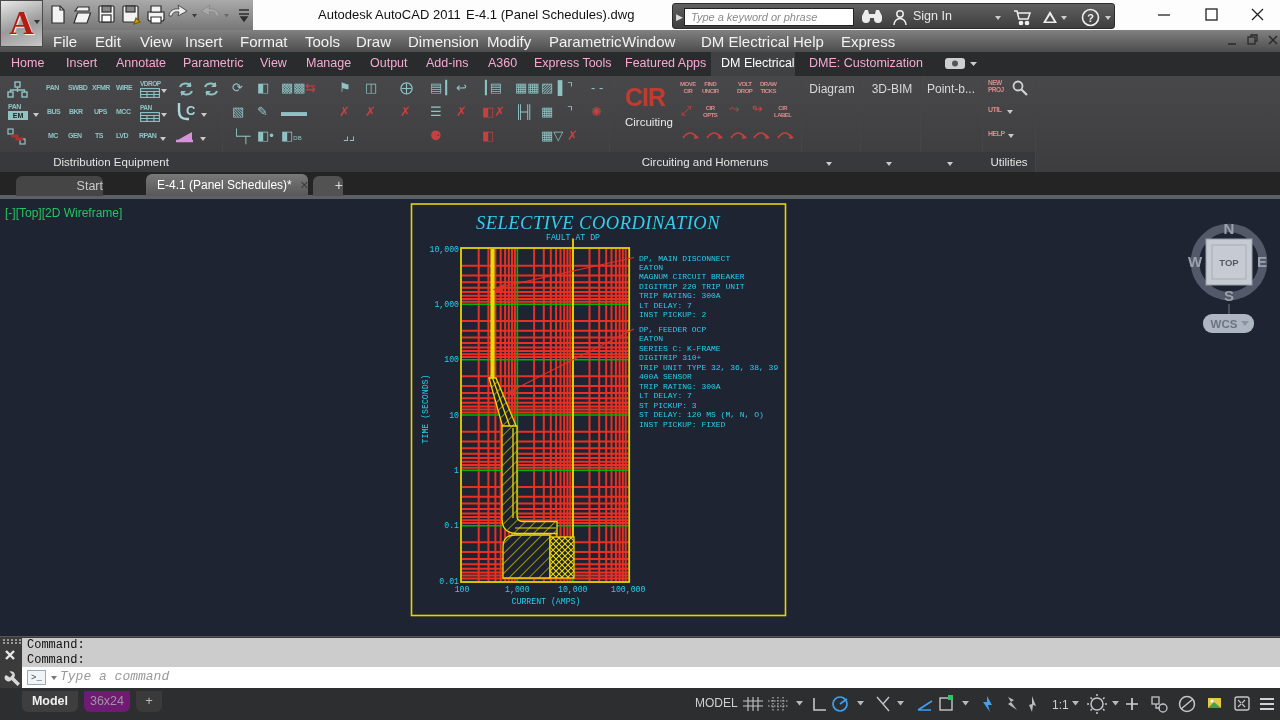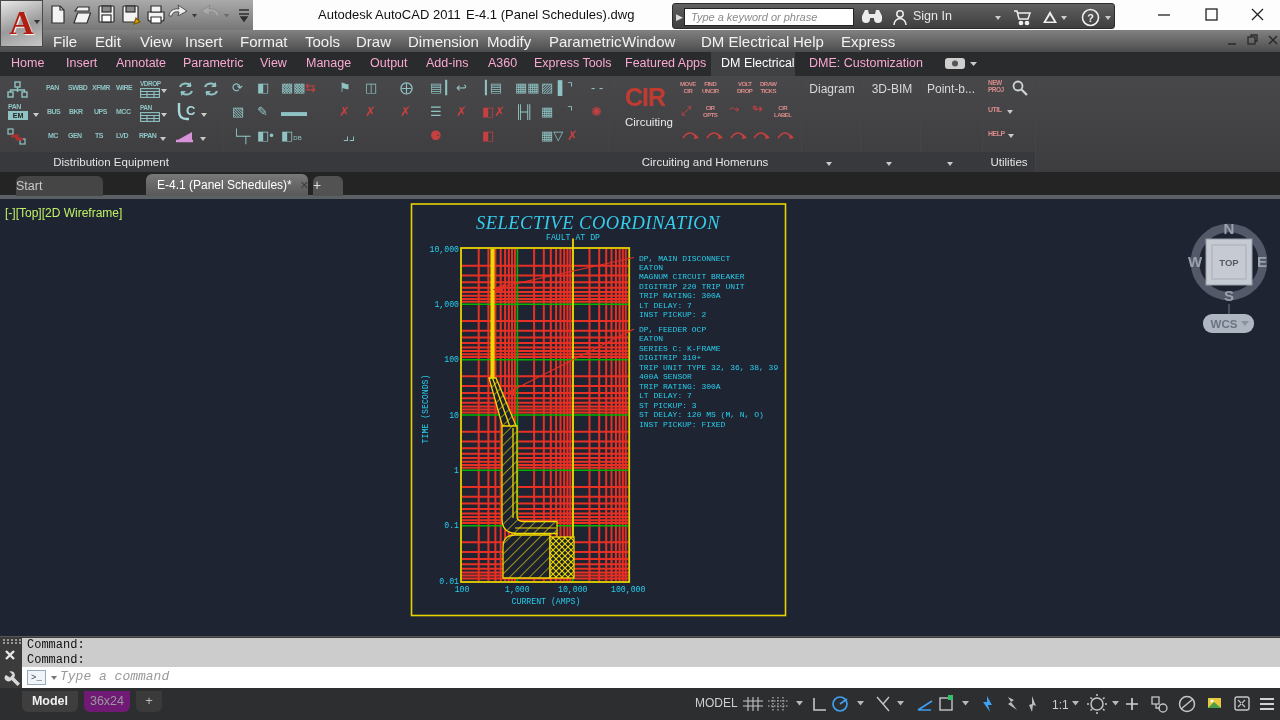--- a/index.html
+++ b/index.html
@@ -24,34 +24,34 @@
 #ribbon .lab{position:absolute;top:80px;height:16px;font-size:11.5px;color:#e4e4e4;text-align:center}
 .sep{position:absolute;top:0;width:1px;height:95px;background:#2e2f30;border-right:1px solid #434546}
 .tl{position:absolute;font-size:7px;font-weight:bold;color:#8fc3c3;letter-spacing:-0.5px}
 .rl{position:absolute;font-size:6px;font-weight:bold;color:#d98a8a;line-height:6.5px;letter-spacing:-0.5px;text-align:center}
 .tg{position:absolute;color:#8fc3c3;font-size:13px;line-height:14px}
 .rg{position:absolute;color:#c64040;font-size:13px;line-height:14px}
 .dar{position:absolute;width:0;height:0;border-left:3.5px solid transparent;border-right:3.5px solid transparent;border-top:4px solid #c9c9c9}
 
 #ftabs{position:absolute;left:0;top:172px;width:1280px;height:27px;background:#242424}
 #ftabs .strip{position:absolute;left:0;top:23px;width:1280px;height:4px;background:#5b6065}
-.ftab{position:absolute;border-radius:6px 6px 0 0;font-size:12.5px;text-align:left}
+.ftab{position:absolute;border-radius:6px 6px 0 0;font-size:12.5px;text-align:right}
 
 #canvas{position:absolute;left:0;top:199px;width:1280px;height:437px;background:#1f2433}
 
 #cmd{position:absolute;left:0;top:636px;width:1280px;height:52px;background:#3b3b3b;border-top:1px solid #555}
 #cmdhist{position:absolute;left:22px;top:1px;width:1258px;height:29px;background:#ccc;color:#111;font-family:"Liberation Mono",monospace;font-size:12px;line-height:14.5px;padding:0 0 0 5px}
 #cmdin{position:absolute;left:22px;top:30px;width:1258px;height:22px;background:#fff}
 
 #status{position:absolute;left:0;top:688px;width:1280px;height:32px;background:#2d2e2f}
 .sic{position:absolute;top:7px;color:#b9bcbe;font-size:13px}
 </style></head><body>
 <div id="app">
 <div id="canvas">
-<div class="abs" style="left:5px;top:7px;font-size:12px;color:#bef264">[-][Top][2D Wireframe]</div>
+<div class="abs" style="left:5px;top:7px;font-size:12px;color:#22c55e">[-][Top][2D Wireframe]</div>
 <svg width="380" height="418" viewBox="0 0 380 418" style="position:absolute;left:409px;top:3px">
 <defs>
 <pattern id="h1" width="7" height="7" patternUnits="userSpaceOnUse" patternTransform="rotate(-45)">
   <rect width="7" height="7" fill="#1c2130"></rect>
             <line x1="0" y1="0" x2="7" y2="0" stroke="#efd900" stroke-width="1.2"></line>
 </pattern>
 <pattern id="h2" width="6" height="6" patternUnits="userSpaceOnUse">
   <rect width="6" height="6" fill="#1c2130"></rect>
             <path d="M0 6L6 0M0 0L6 6" stroke="#efd900" stroke-width="1.1" fill="none"></path>
 </pattern>

